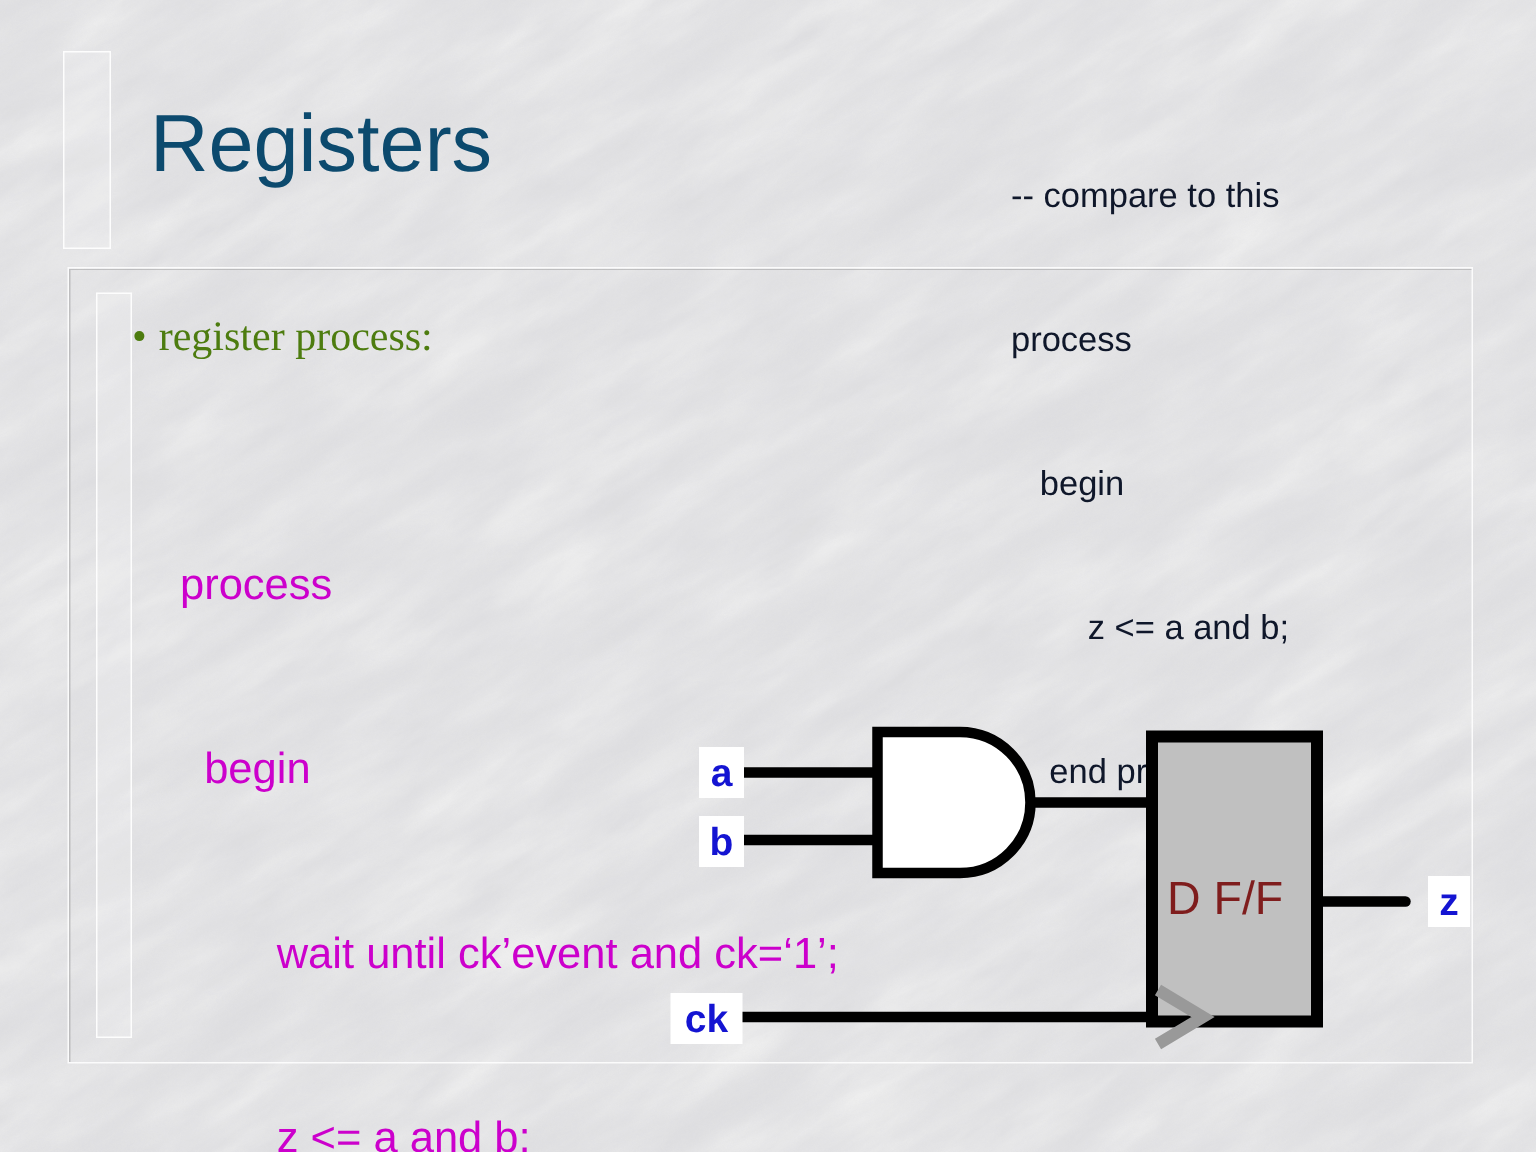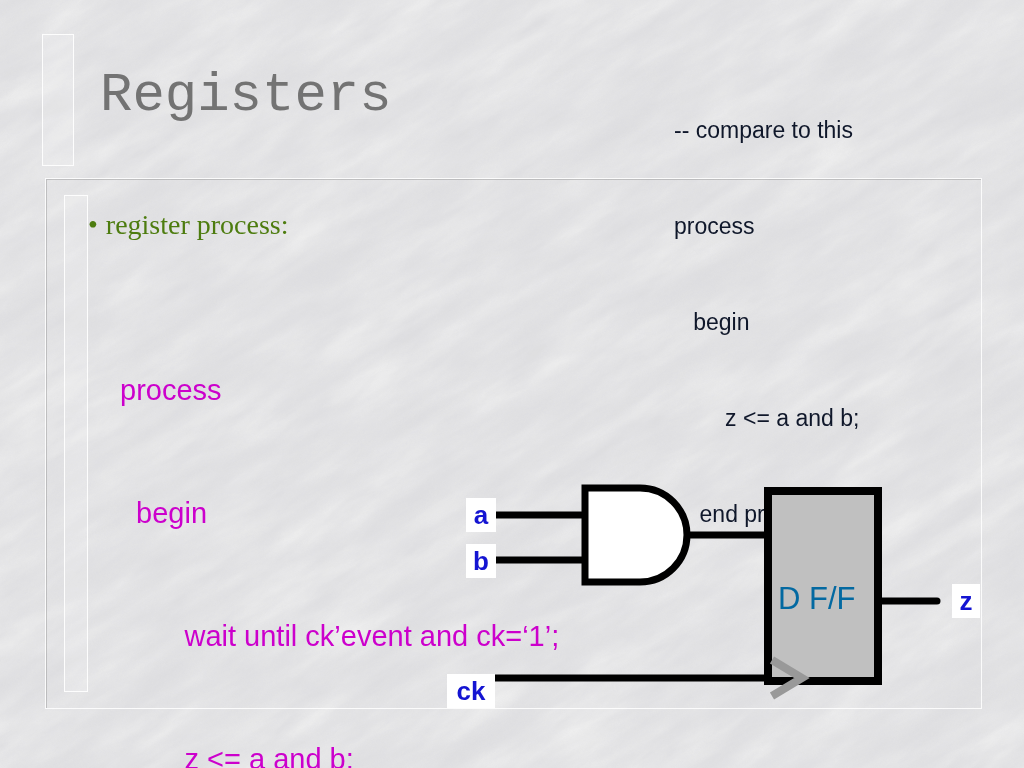--- a/index.html
+++ b/index.html
@@ -52,24 +52,24 @@
 
   #title-accent { left: 42px;  top: 34px;  width: 32px;  height: 132px; }
   #content-frame { left: 45px; top: 178px; width: 937px; height: 531px; }
   #content-accent { left: 64px; top: 195px; width: 24px; height: 497px; }
 
   
   #slide-title {
     position: absolute;
     left: 100px;
     top: 66px;
-    font-family: Liberation Mono, monospace;
+    font-family: Liberation Sans, sans-serif;
     font-size: 54px;
     line-height: 60px;
-    color: #737373;
+    color: #0c4a6e;
     white-space: nowrap;
     letter-spacing: 0px;
   }
 
   
   #bullet-line {
     position: absolute;
     left: 88px;
     top: 208px;
     font-family: "Liberation Serif", "DejaVu Serif", serif;
@@ -123,28 +123,28 @@
     color: #1414D2;
     font-family: "Liberation Sans", sans-serif;
     font-weight: bold;
     font-size: 26px;
     line-height: 30px;
     padding: 2px 3px;
     text-align: center;
   }
   #label-a  { left: 466px; top: 498px; width: 24px; }
   #label-b  { left: 466px; top: 544px; width: 24px; }
-  #label-ck { left: 447px; top: 662px; width: 42px; margin-top: 12px; }
+  #label-ck { left: 447px; top: 662px; width: 42px; }
   #label-z  { left: 952px; top: 584px; width: 22px; }
 
   #dff-text {
     position: absolute;
     left: 778px;
     top: 581px;
-    color: #0369a1;
+    color: #7f1d1d;
     font-family: "Liberation Sans", sans-serif;
     font-size: 31px;
     line-height: 36px;
     white-space: nowrap;
   }
 </style>
 </head>
 <body>
 
 <div id="slide">

